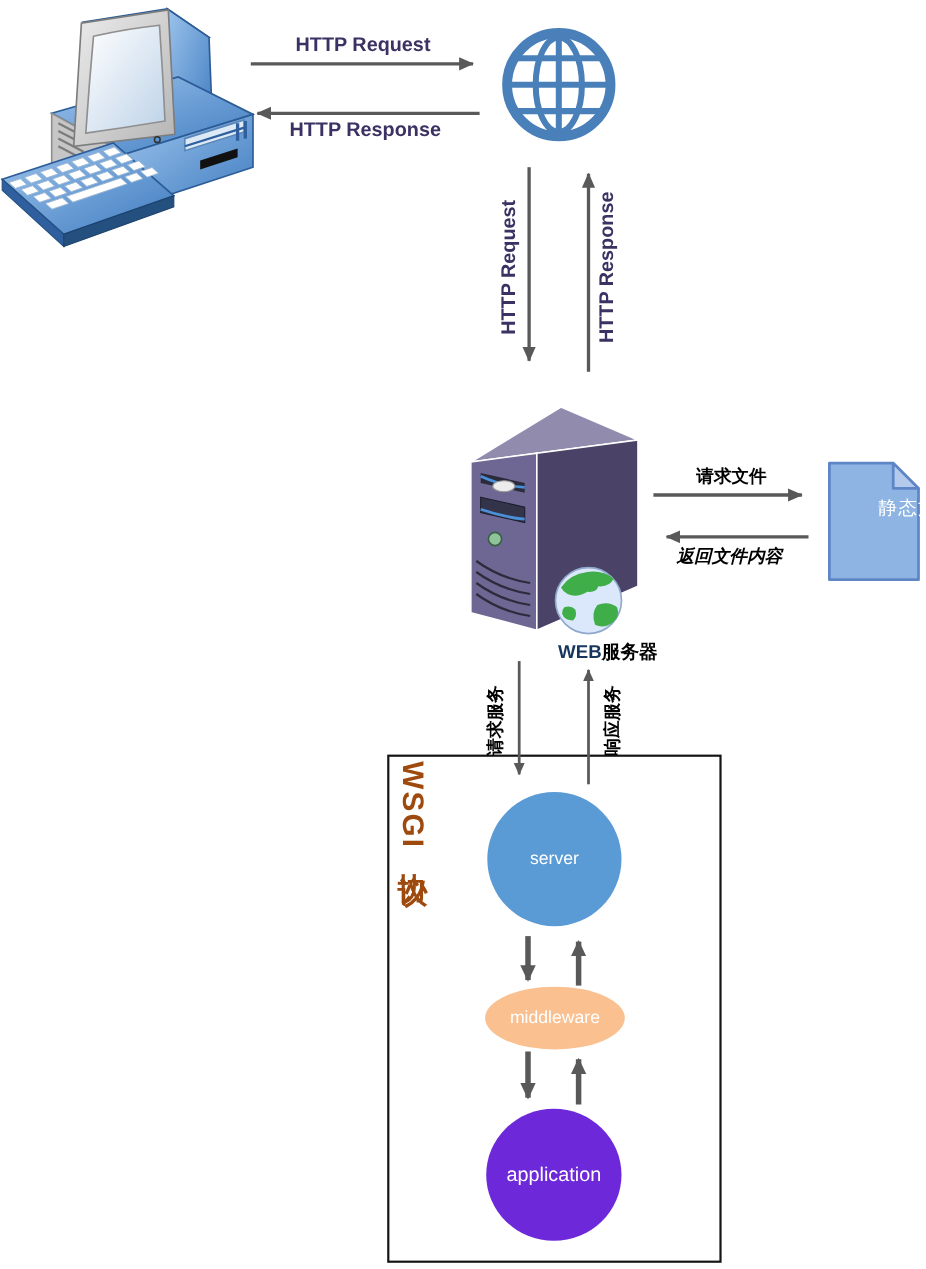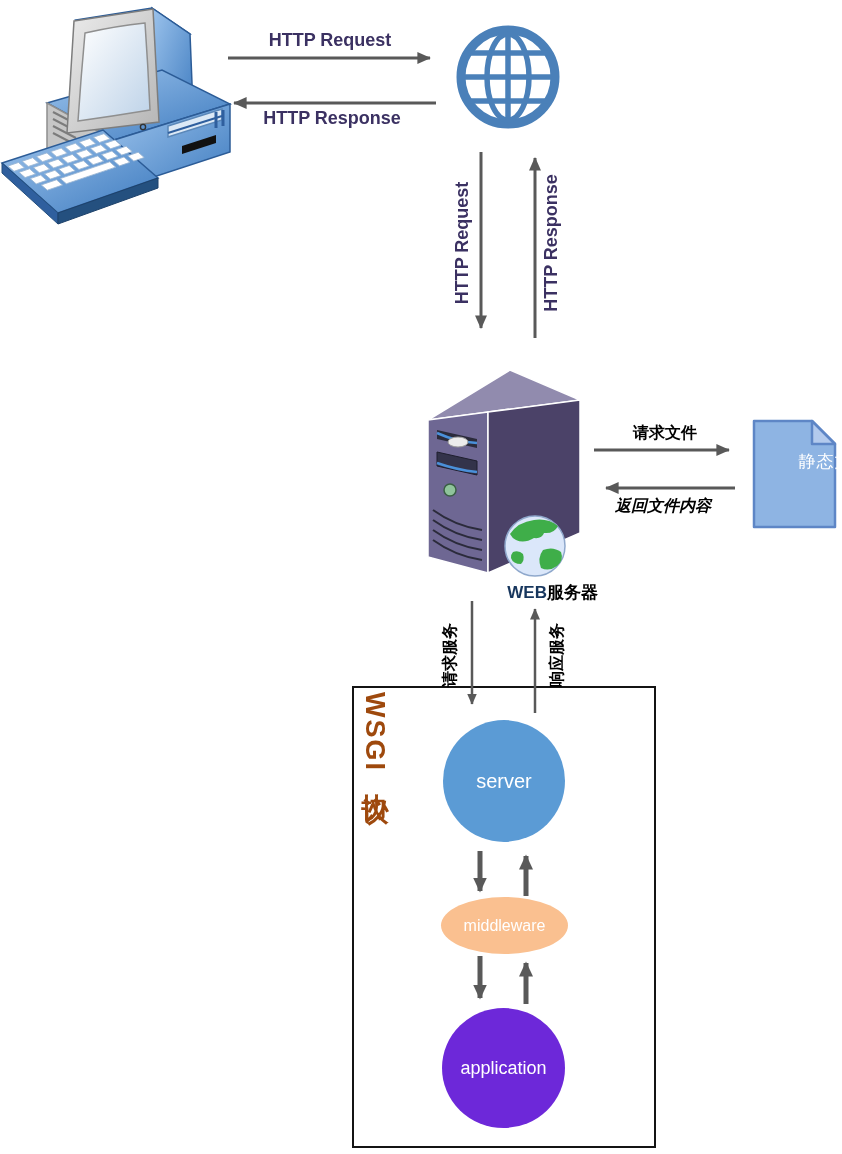--- a/index.html
+++ b/index.html
@@ -25,21 +25,21 @@
   #web-server-lbl .zh{color:#000;}
   
   #doc-icon{left:752px;top:419px;}
   #doc-text{left:752px;top:450px;width:85px;text-align:center;color:#fff;font-size:17px;letter-spacing:1px;padding-left:40px;}
   
   #wsgi-box{left:352px;top:686px;width:300px;height:458px;border:2px solid #141414;background:transparent;}
   #wsgi-lbl{left:357px;top:692px;height:200px;writing-mode:vertical-rl;text-orientation:mixed;
     font-size:27px;font-weight:bold;color:#9E490D;letter-spacing:2px;}
   
   .node{display:flex;align-items:center;justify-content:center;color:#fff;}
-  #server-circle{left:443px;top:720px;width:122px;height:122px;border-radius:50%;background:#5B9BD5;font-size:20px;}
+  #server-circle{left:443px;top:720px;width:122px;height:122px;border-radius:50%;background:#5B9BD5;font-size:16px;}
   #middleware-ellipse{left:441px;top:897px;width:127px;height:57px;border-radius:50%;background:#FAC090;font-size:16px;}
   #application-circle{left:442px;top:1008px;width:123px;height:120px;border-radius:50%;background:#6d28d9;font-size:18px;}
   svg{display:block;}
 </style>
 </head>
 <body>
 
 <div id="canvas">
 
   <svg class="abs" style="left:0;top:0" width="235" height="230" viewBox="0 0 235 230">

